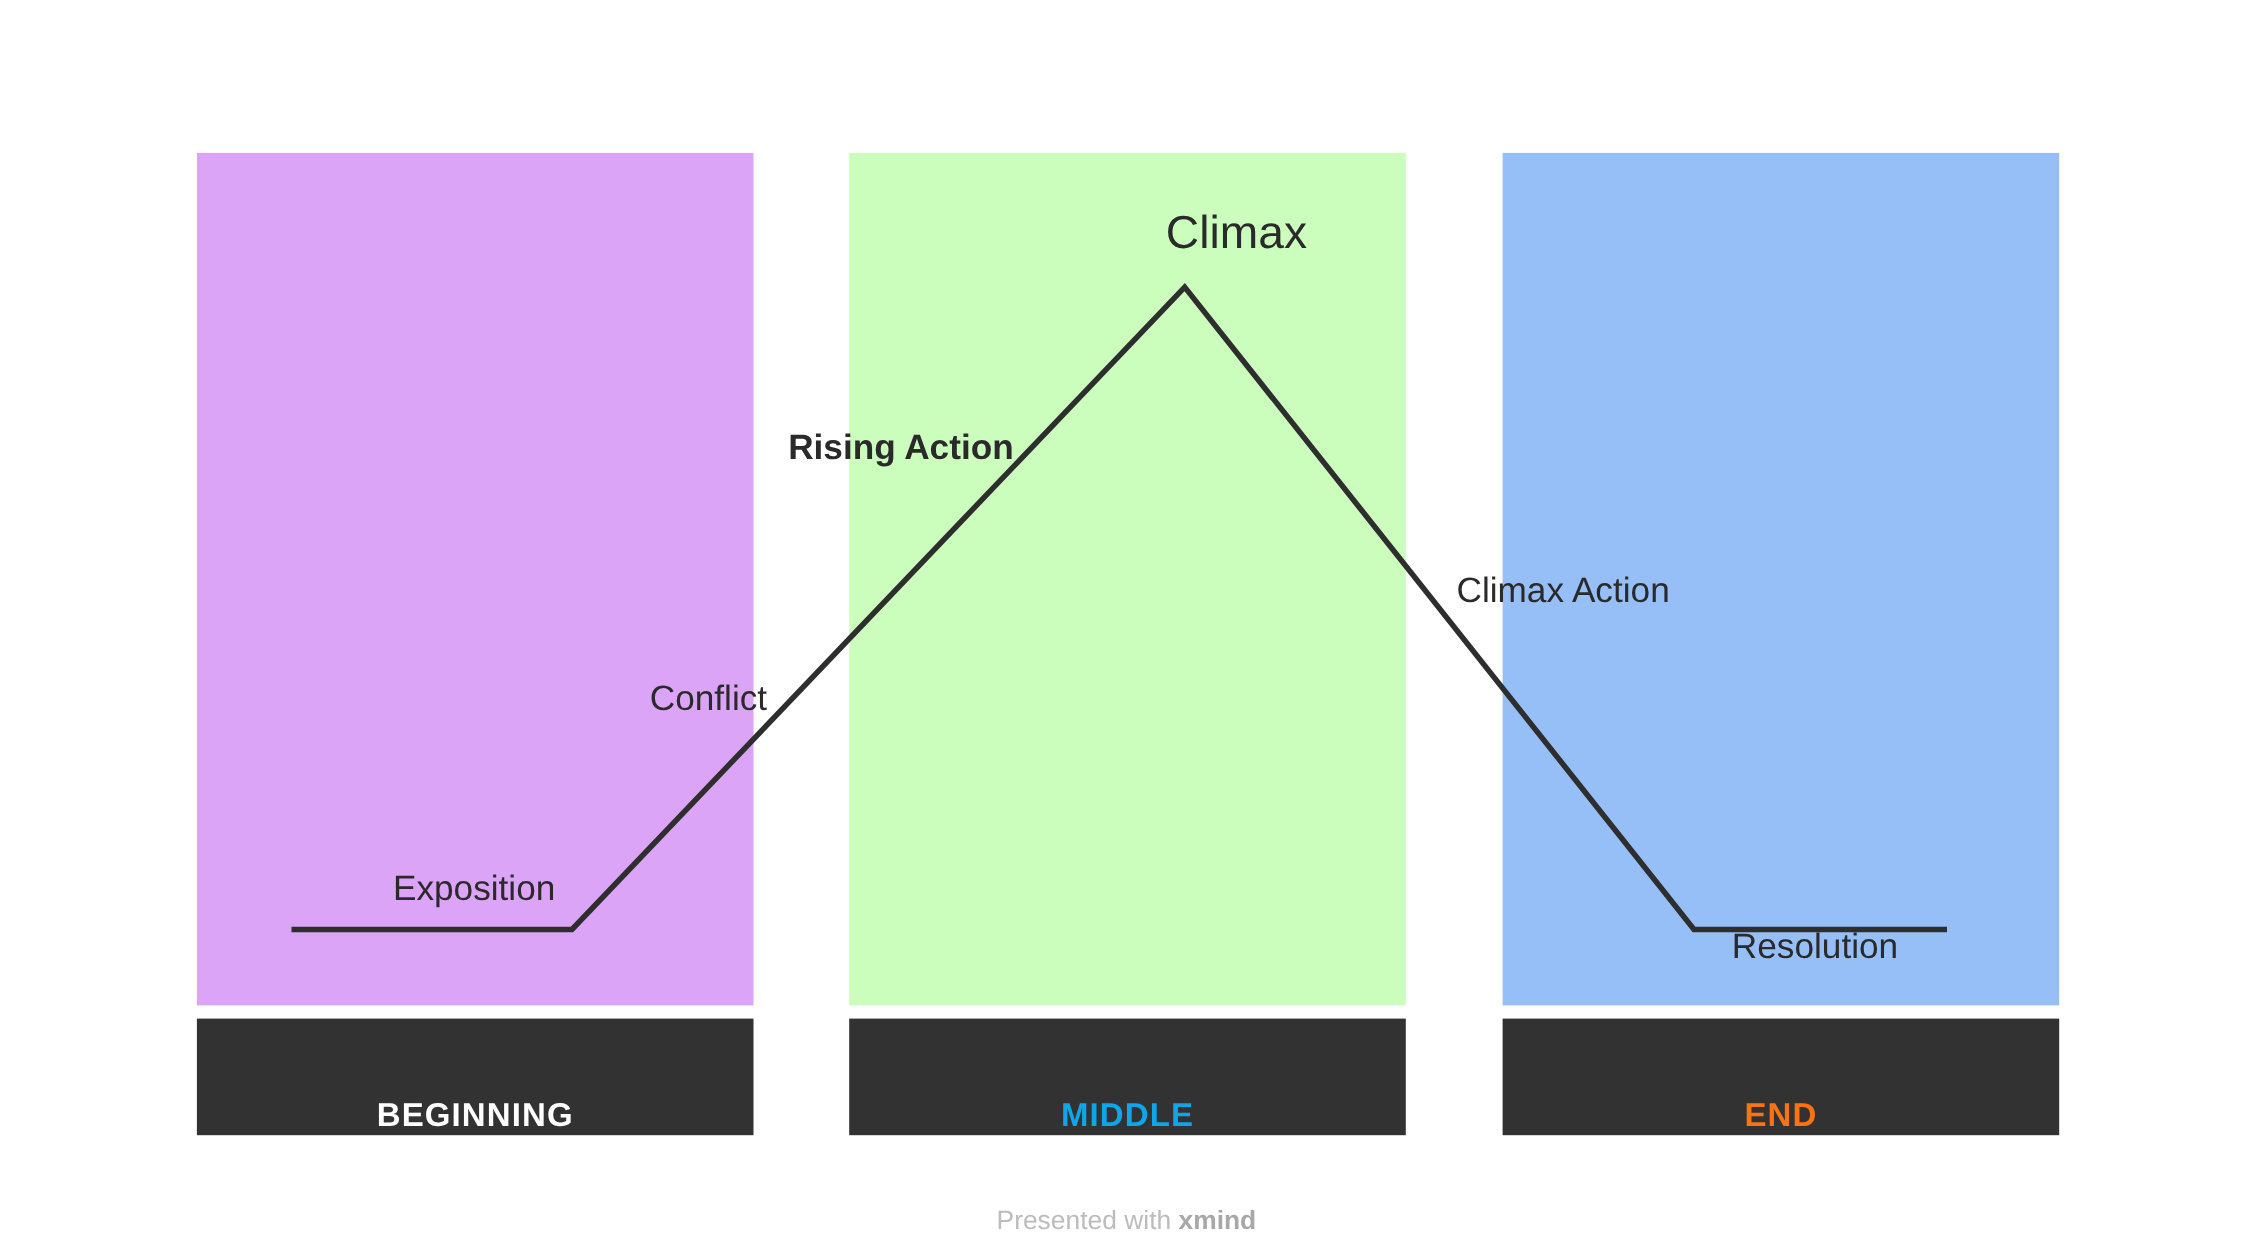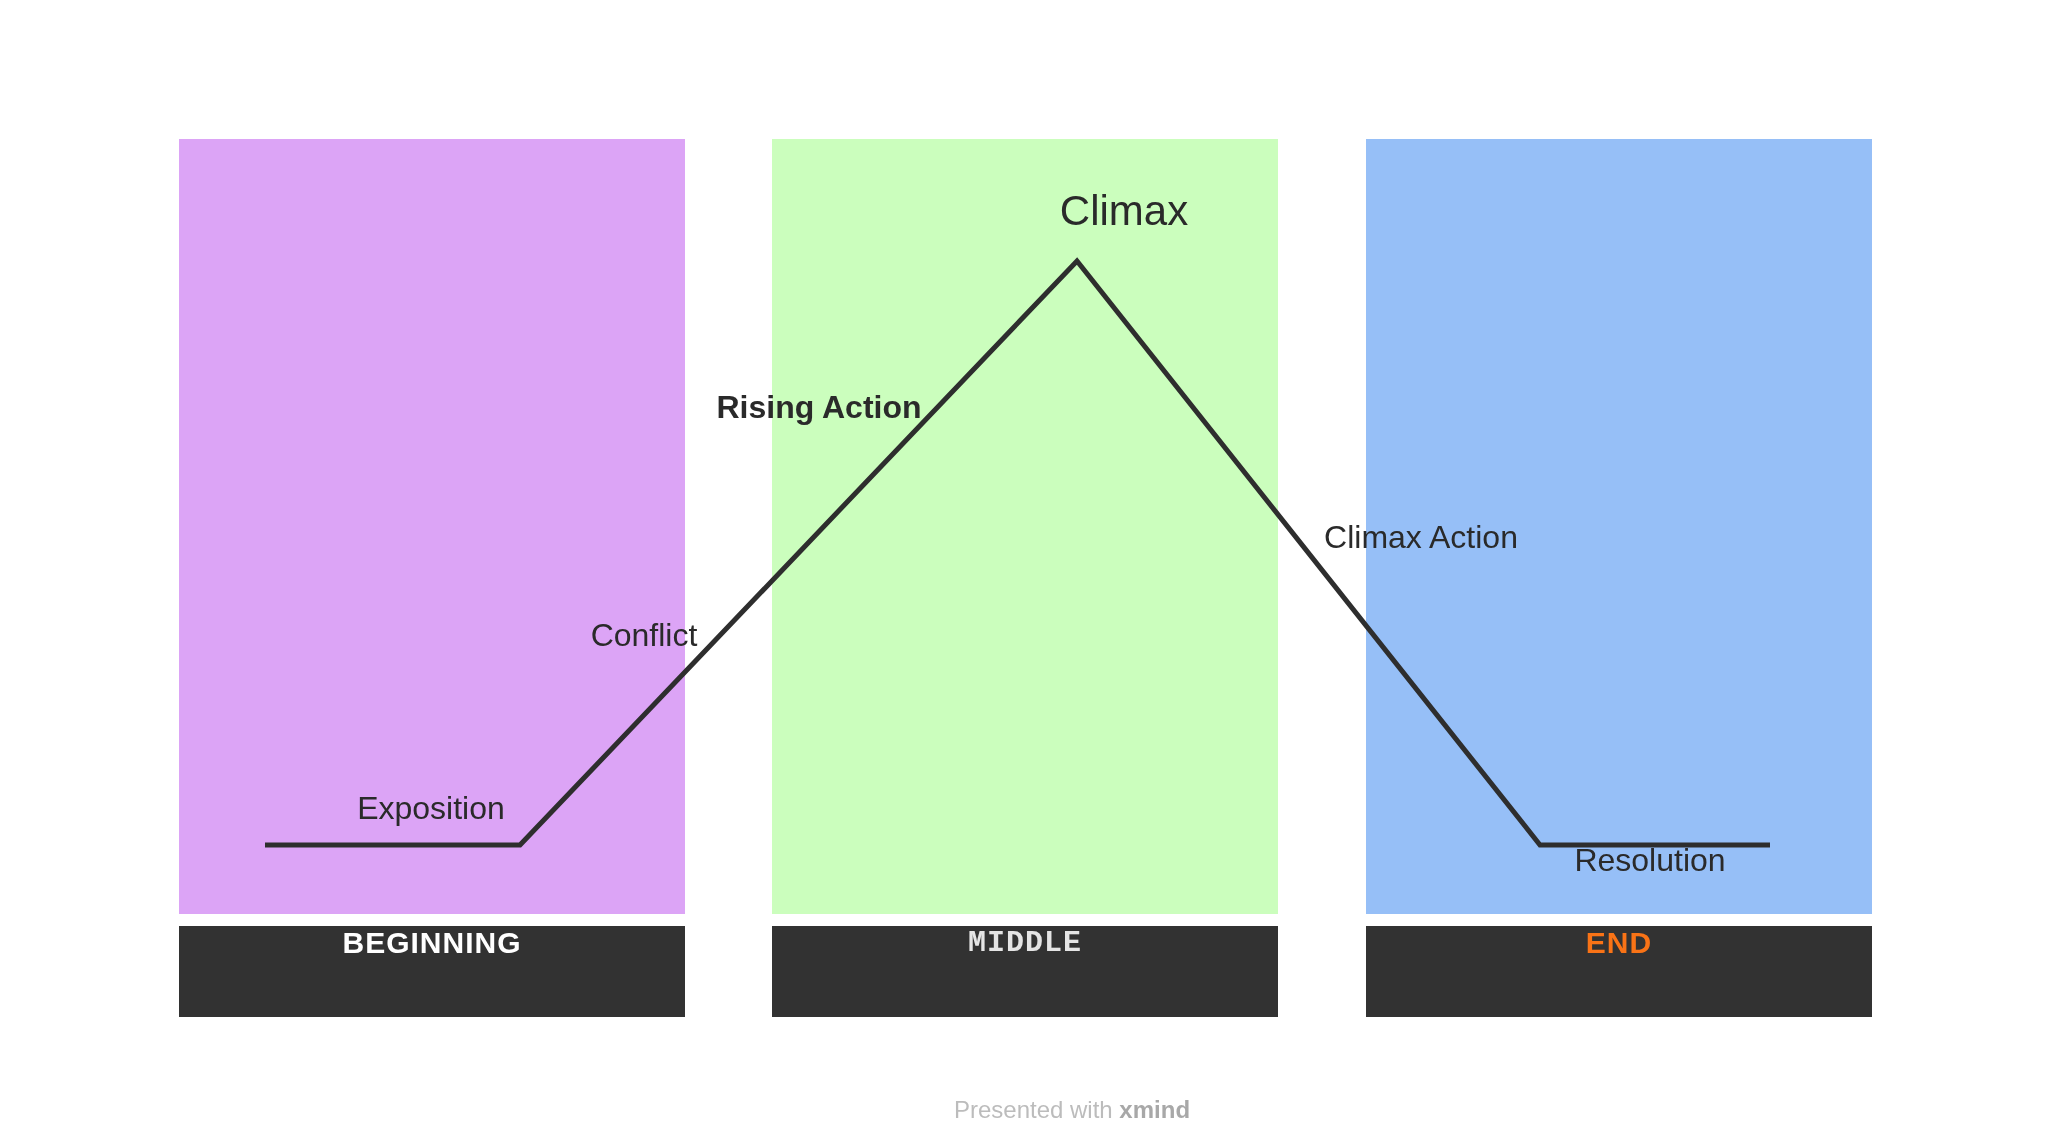--- a/index.html
+++ b/index.html
@@ -21,24 +21,24 @@
     height: 775px;
     width: 506px;
   }
   .panel-beginning { left: 179px; }
   .panel-middle    { left: 772px; }
   .panel-end       { left: 1366px; }
 
   .band {
     position: absolute;
     top: 926px;
-    height: 91px;
+    height: 106px;
     width: 506px;
     display: flex;
-    align-items: flex-start;
+    align-items: flex-end;
     justify-content: center;
     color: #ffffff;
     font-size: 30px;
     font-weight: bold;
     letter-spacing: 1px;
   }
   .band-beginning { left: 179px; }
   .band-middle    { left: 772px; }
   .band-end       { left: 1366px; }
 
@@ -68,21 +68,20 @@
   .lbl-resolution     { left: 1650px; top: 860px; }
 
   .footer {
     position: absolute;
     left: 1024px;
     top: 1110px;
     transform: translate(-50%, -50%);
     font-size: 24px;
     color: #bcbcbc;
     white-space: nowrap;
-    margin-left: 48px;
   }
   .footer .brand {
     font-weight: bold;
     color: #a8a8a8;
   }
 </style>
 </head>
 <body>
 
 <div class="canvas">
@@ -98,21 +97,21 @@
   <div class="plot-label lbl-exposition">Exposition</div>
   <div class="plot-label lbl-conflict">Conflict</div>
   <div class="plot-label lbl-rising-action">Rising Action</div>
   <div class="plot-label lbl-climax">Climax</div>
   <div class="plot-label lbl-falling-action">Climax Action</div>
   <div class="plot-label lbl-resolution">Resolution</div>
 
   <div class="band band-beginning" style="background-color: rgb(50, 50, 50); color: rgb(255, 255, 255);">
     <span>BEGINNING</span>
   </div>
-  <div class="band band-middle" style="background-color: rgb(50, 50, 50); color: #e5e5e5; font-family: Liberation Mono, monospace;">
+  <div class="band band-middle" style="background-color: rgb(50, 50, 50); color: #0ea5e9;">
     <span>MIDDLE</span>
   </div>
   <div class="band band-end" style="background-color: rgb(50, 50, 50); color: #f97316;">
     <span>END</span>
   </div>
 
   <div class="footer">
     <span>Presented with </span><span class="brand">xmind</span>
   </div>
 

